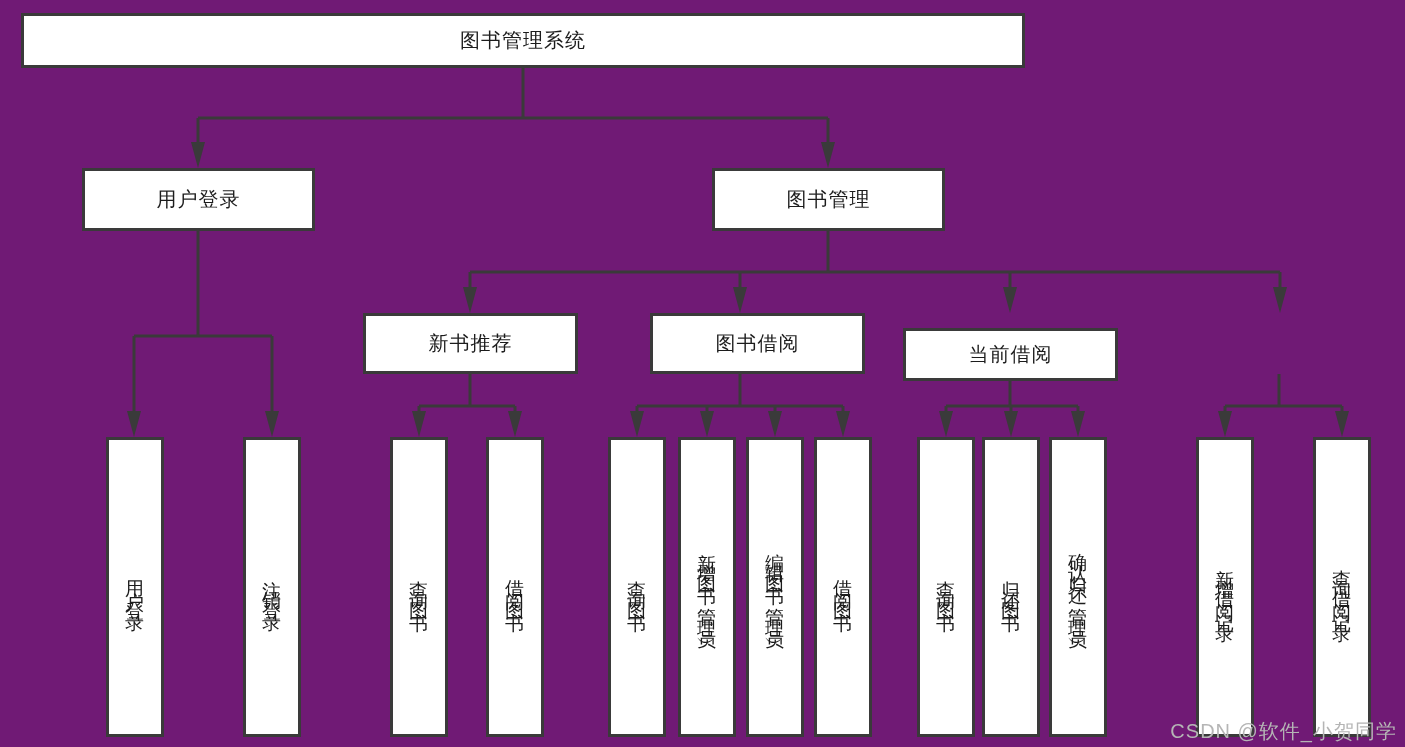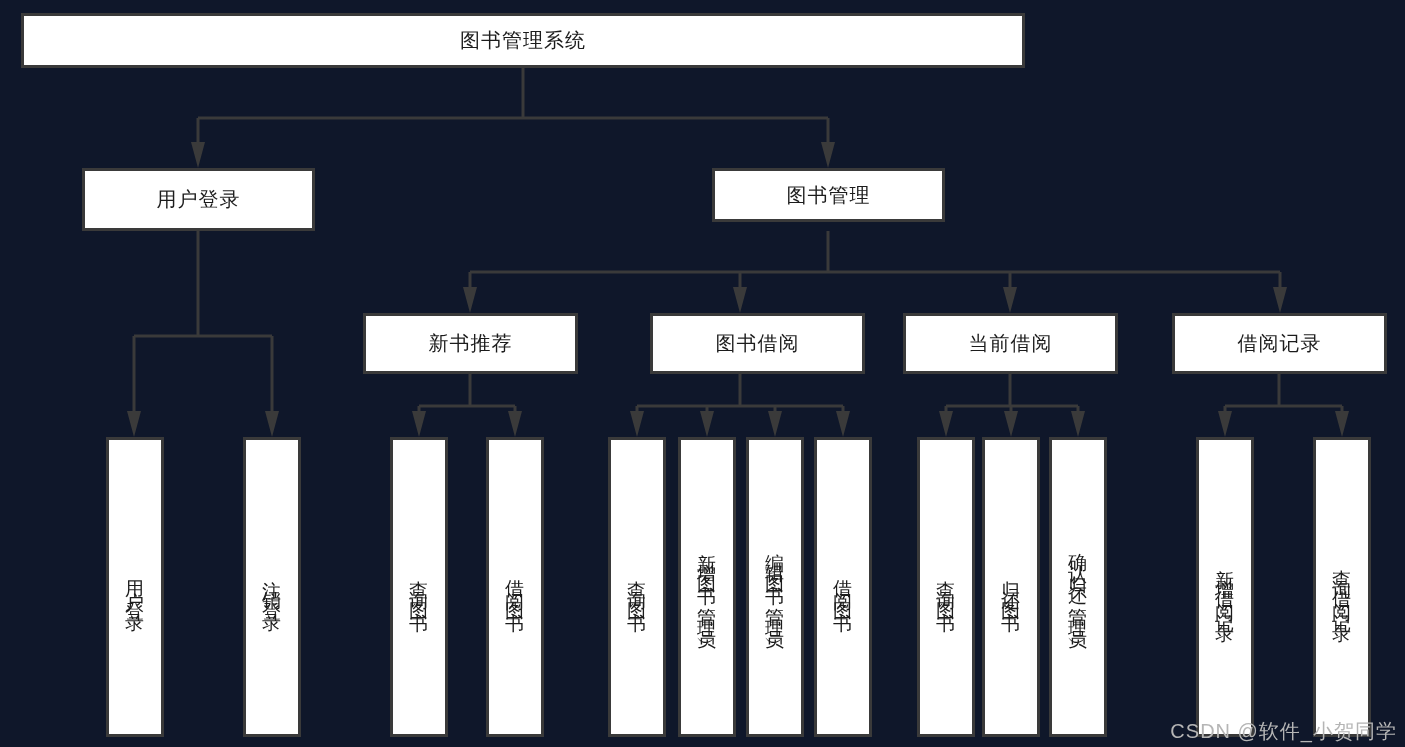--- a/index.html
+++ b/index.html
@@ -5,21 +5,21 @@
   html, body {
     margin: 0;
     padding: 0;
     background: #ffffff;
     font-family: "Liberation Sans", sans-serif;
   }
   .canvas {
     position: relative;
     width: 1405px;
     height: 747px;
-    background: #0f172a;
+    background: #701a75;
     overflow: hidden;
   }
   .wires {
     position: absolute;
     left: 0;
     top: 0;
     width: 1405px;
     height: 747px;
     pointer-events: none;
   }
@@ -116,35 +116,32 @@
              M1335 411 L1342 437 L1349 411 Z"></path>
   </svg>
 
   <div class="node h" style="left:21px; top:13px; width:1004px; height:55px;">
     <span>图书管理系统</span>
   </div>
 
   <div class="node h" style="left:82px; top:168px; width:233px; height:63px;">
     <span>用户登录</span>
   </div>
-  <div class="node h" style="left:712px; top:168px; width:233px; height:54px;">
+  <div class="node h" style="left:712px; top:168px; width:233px; height:63px;">
     <span>图书管理</span>
   </div>
 
   <div class="node h" style="left:363px; top:313px; width:215px; height:61px;font-family:Liberation Serif, serif;">
     <span>新书推荐</span>
   </div>
   <div class="node h" style="left:633px; top:313px; width:215px; height:61px;margin-left:17px;">
     <span>图书借阅</span>
   </div>
-  <div class="node h" style="left:903px; top:313px; width:215px; height:61px;">
+  <div class="node h" style="left:903px; top:328px; width:215px; height:53px;">
     <span>当前借阅</span>
-  </div>
-  <div class="node h" style="left:1172px; top:313px; width:215px; height:61px;">
-    <span>借阅记录</span>
   </div>
 
   <div class="node v" style="left:106px; top:437px; width:58px; height:300px;">
     <span>用户登录</span>
   </div>
   <div class="node v" style="left:243px; top:437px; width:58px; height:300px;">
     <span>注销登录</span>
   </div>
 
   <div class="node v" style="left:390px; top:437px; width:58px; height:300px;">

